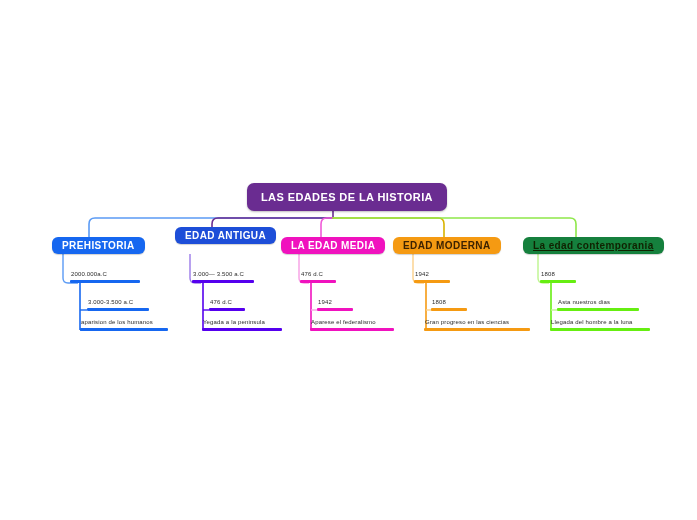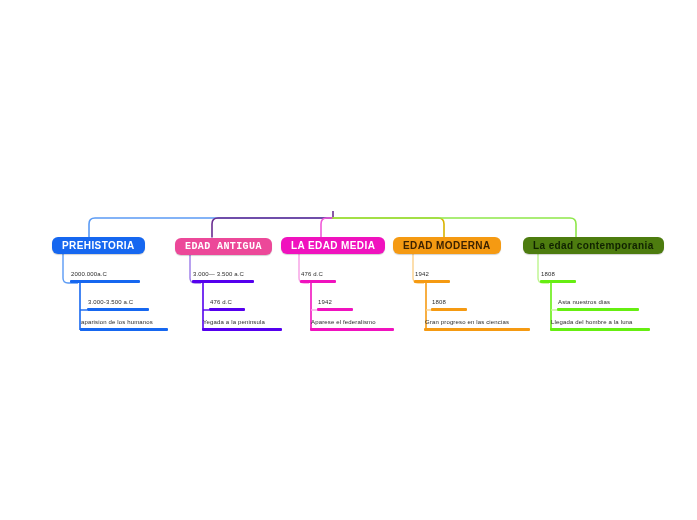--- a/index.html
+++ b/index.html
@@ -86,34 +86,37 @@
     <path d="M426,283 L426,330" stroke="#f59a12" stroke-width="1.6" fill="none"></path>
     <path d="M426,310 L432,310" stroke="#fbd08a" stroke-width="1.4" fill="none"></path>
     <path d="M426,330 L432,330" stroke="#fbd08a" stroke-width="1.4" fill="none"></path>
 
     <path d="M538,254 L538,278 Q538,283 543,283 L549,283" stroke="#bdf58e" stroke-width="1.4" fill="none"></path>
     <path d="M551,283 L551,330" stroke="#66ee11" stroke-width="1.6" fill="none"></path>
     <path d="M551,310 L557,310" stroke="#bdf58e" stroke-width="1.4" fill="none"></path>
     <path d="M551,330 L557,330" stroke="#bdf58e" stroke-width="1.4" fill="none"></path>
   </svg>
 
+  <div class="node root-node" id="root" style="background: rgb(106, 44, 145); color: rgb(255, 255, 255); left: 247px; top: 183px;">
+    <span>LAS EDADES DE LA HISTORIA</span>
+  </div>
 
   <div class="node branch-node" id="b0" style="background: rgb(22, 103, 240); color: rgb(255, 255, 255); left: 52px; top: 237px;">
     <span>PREHISTORIA</span>
   </div>
-  <div class="node branch-node" id="b1" style="background: #ec4899; color: rgb(255, 255, 255); left: 175px; top: 238px; font-family: Liberation Mono, monospace;">
+  <div class="node branch-node" id="b1" style="background: #1d4ed8; color: rgb(255, 255, 255); left: 175px; top: 227px;">
     <span>EDAD ANTIGUA</span>
   </div>
   <div class="node branch-node" id="b3" style="background: rgb(245, 154, 18); color: rgb(61, 34, 0); left: 393px; top: 237px;">
     <span>EDAD MODERNA</span>
   </div>
   <div class="node branch-node" id="b2" style="background: rgb(240, 18, 190); color: rgb(255, 255, 255); left: 281px; top: 237px;">
     <span>LA EDAD MEDIA</span>
   </div>
-  <div class="node branch-node" id="b4" style="background: #4d7c0f; color: rgb(16, 34, 0); left: 523px; top: 237px;">
+  <div class="node branch-node" id="b4" style="background: #15803d; color: rgb(16, 34, 0); left: 523px; top: 237px; text-decoration: underline;">
     <span>La edad contemporania</span>
   </div>
 
   <div class="leaf" id="l0-0" style="left: 70px; top: 270px;">
     <div class="leaf-text">2000.000a.C</div>
     <div class="leaf-bar" style="background: rgb(22, 103, 240); width: 70px;"></div>
   </div>
   <div class="leaf" id="l0-1" style="left: 87px; top: 298px;">
     <div class="leaf-text">3.000-3.500 a.C</div>
     <div class="leaf-bar" style="background: rgb(22, 103, 240); width: 62px;"></div>

